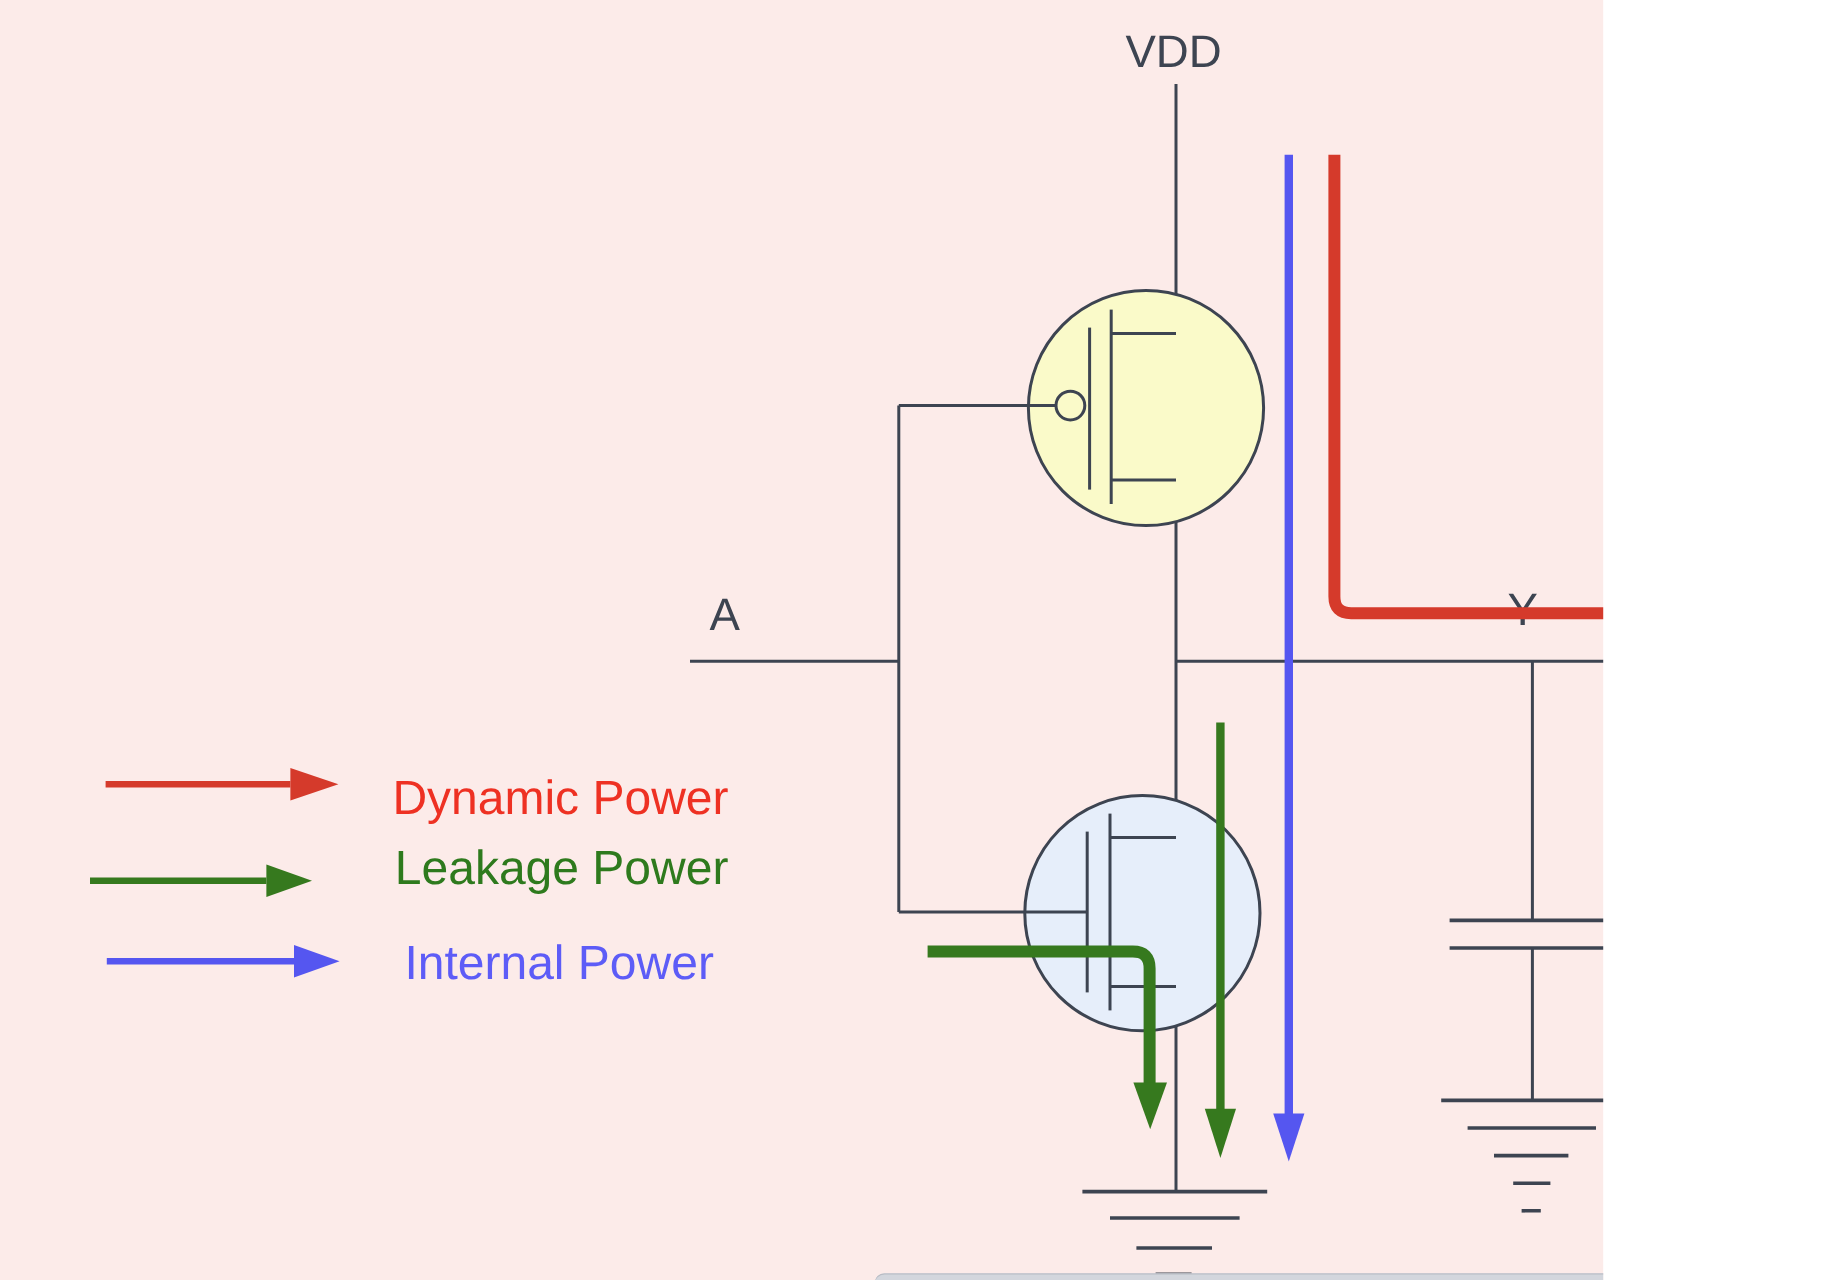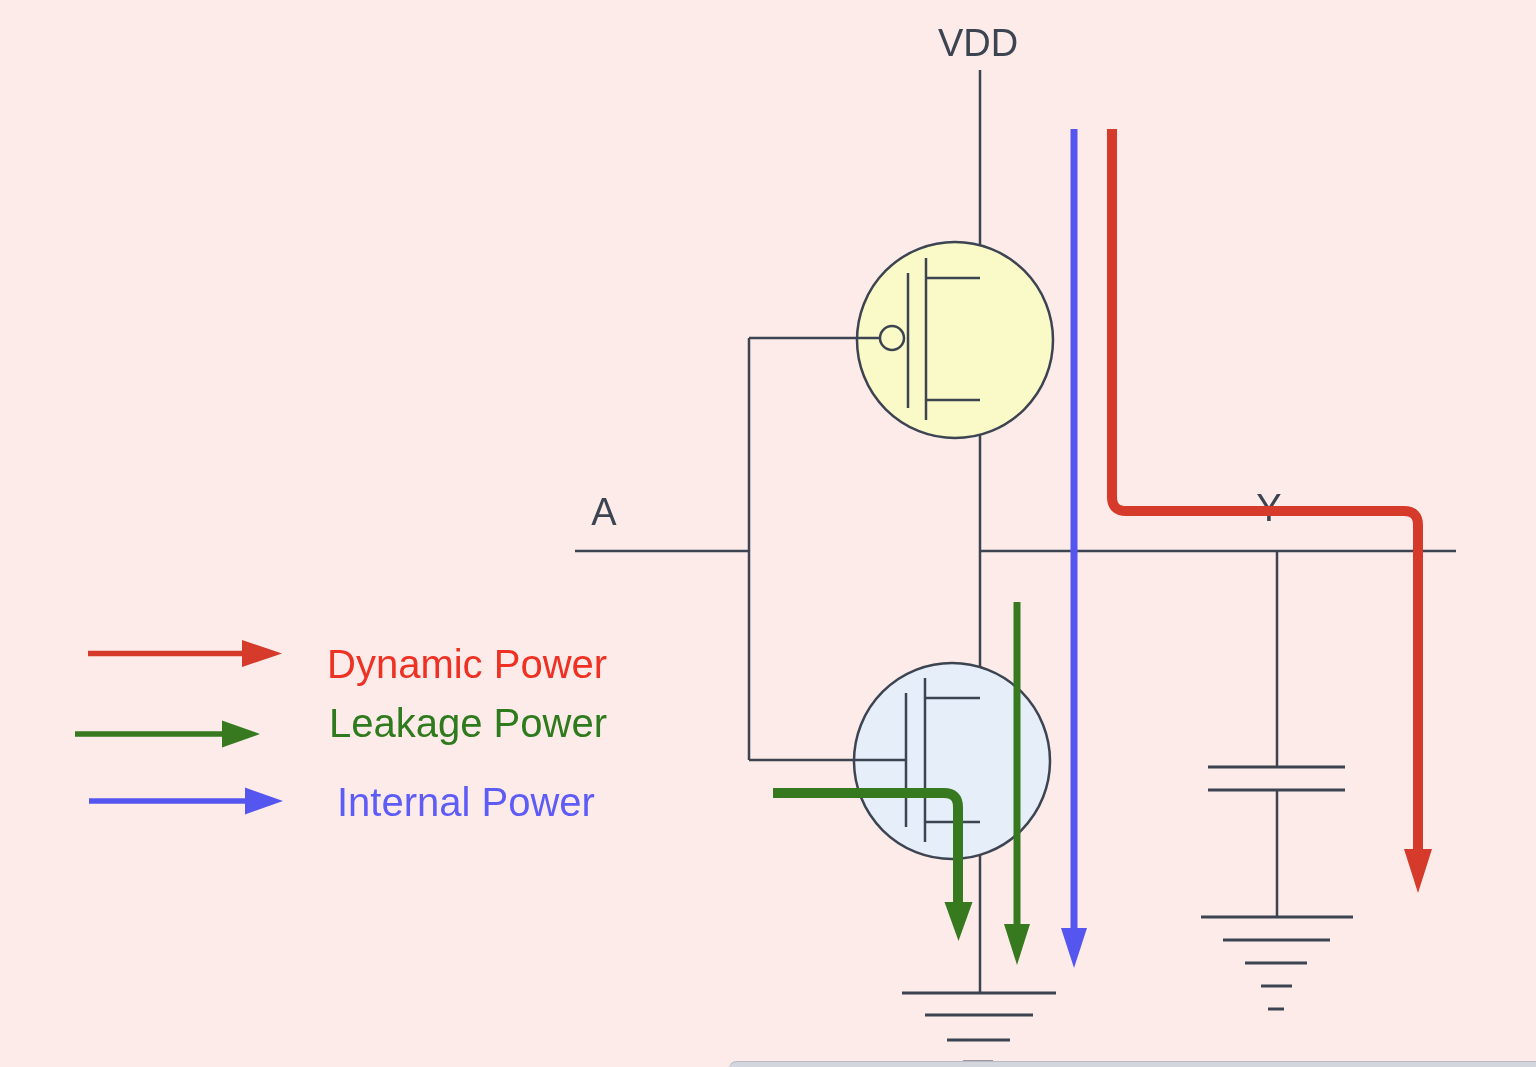--- a/index.html
+++ b/index.html
@@ -1,18 +1,18 @@
 <!DOCTYPE html>
 <html style="--background: #fcebe9; --wire: #3d4451; --pmos_fill: #fafac9; --nmos_fill: #e6eefa; --dynamic: #d53a2b; --leakage: #36791e; --internal: #5556f0; --scrollbar: #d3d6dd;"><head>
 <meta charset="utf-8">
 <style>
   html, body { margin: 0; padding: 0; }
   .canvas {
     position: relative;
-    width: 1536px;
+    width: 1336px;
     height: 1067px;
     background: var(--background, #fcebe9);
     overflow: hidden;
     font-family: "Liberation Sans", sans-serif;
   }
   .diagram-svg { position: absolute; left: 0; top: 0; }
 
   .wire   { stroke: var(--wire, #3d4451); stroke-width: 2.5; fill: none; }
   .thick  { stroke-width: 3; }
   .body-p { fill: var(--pmos_fill, #fafac9); stroke: var(--wire, #3d4451); stroke-width: 2.5; }

